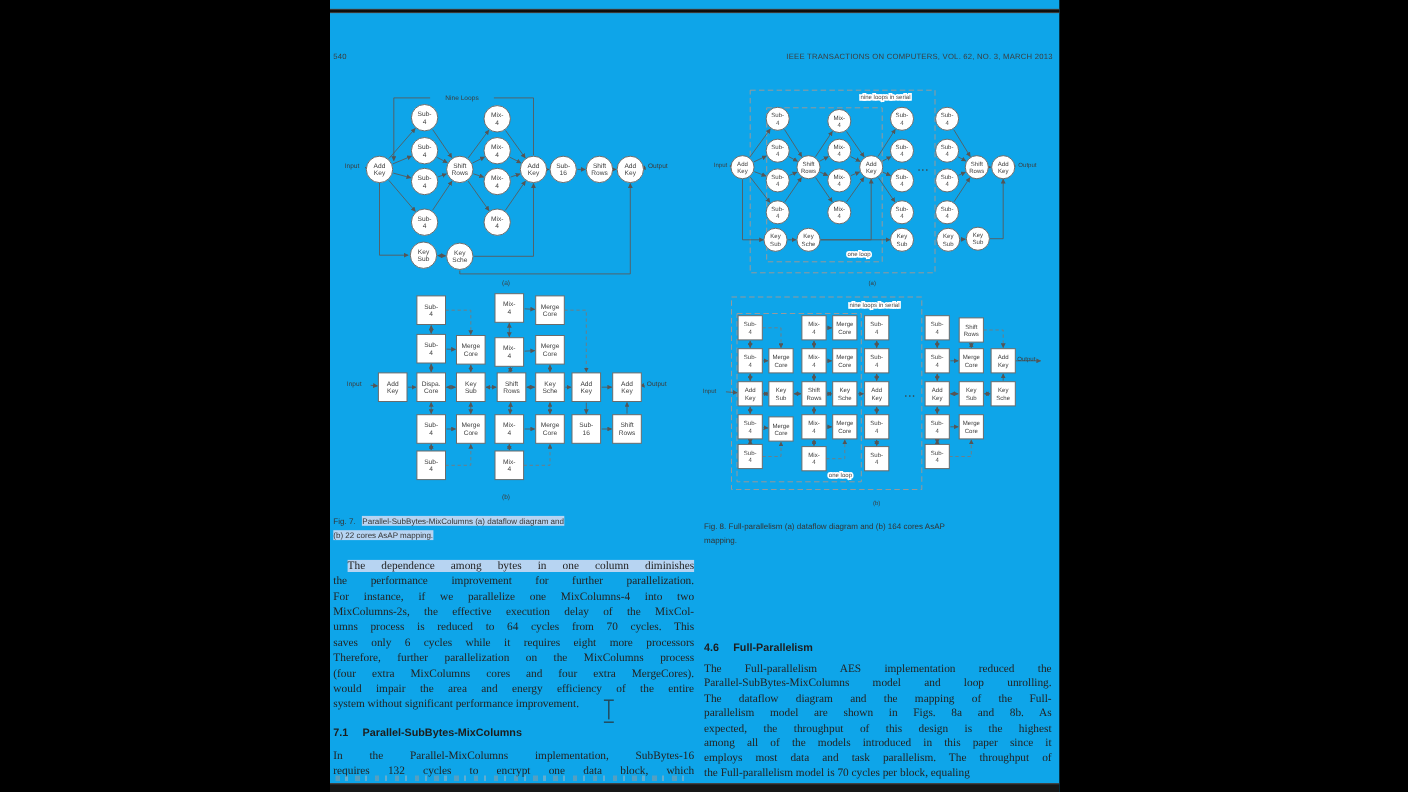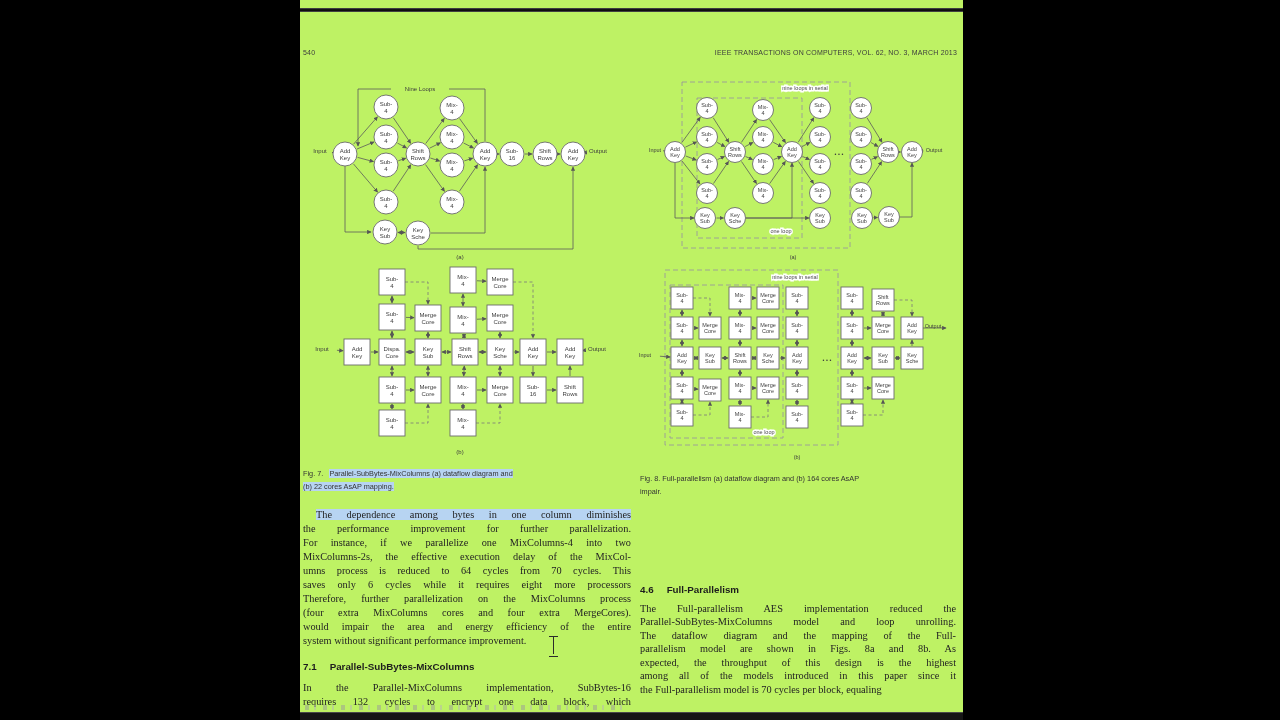--- a/index.html
+++ b/index.html
@@ -1,19 +1,19 @@
 <!DOCTYPE html>
 <html><head>
 <meta charset="utf-8">
 <style>
   html,body{margin:0;padding:0;background:#000;}
   .stage{position:relative;width:1280px;height:720px;background:#000;overflow:hidden;
          font-family:"Liberation Sans",sans-serif;}
   .bar{position:absolute;top:0;height:720px;background:#000;}
-  .doc{position:absolute;left:300px;top:0;width:663px;height:720px;background:#bef264;}
+  .doc{position:absolute;left:300px;top:0;width:663px;height:720px;background:#0ea5e9;}
   .topline{position:absolute;left:0;top:8px;width:663px;height:4px;
            background:linear-gradient(#555,#0e0e0e 40%,#0e0e0e 70%,#666);}
   .bottombar{position:absolute;left:0;top:712px;width:663px;height:8px;background:#161616;border-top:1px solid #4a4a4a;}
   .hdr{position:absolute;top:49px;font-size:7px;color:#3c3c3c;letter-spacing:.2px;}
   #pageno{left:3px;}
   #journal{right:6px;text-align:right;}
   svg.fig{position:absolute;left:0;top:0;pointer-events:none;}
   svg.fig .node{fill:#fff;stroke:#6a6a6a;stroke-width:.9;}
   svg.fig .edge{fill:none;stroke:#5a5a5a;stroke-width:.8;}
   svg.fig .edge.dash{stroke-dasharray:3 2.5;stroke:#7a7a7a;}
@@ -514,21 +514,21 @@
         <span>Fig. 7.</span>&nbsp;&nbsp;
         <span class="hlspan">Parallel-SubBytes-MixColumns (a) dataflow diagram and</span>
       </div>
       <div class="tline">
         <span class="hlspan">(b) 22 cores AsAP mapping.</span>
       </div>
     </div>
 
     <div class="tcol cap" id="fig8-caption" style="left:340px;top:473px;width:318px;--lh:12.5px">
         <div class="tline">Fig. 8. Full-parallelism (a) dataflow diagram and (b) 164 cores AsAP</div>
-        <div class="tline">impair.</div>
+        <div class="tline">mapping.</div>
       </div>
 
     <div class="tcol" id="lpara1" style="left:3px;top:508px;width:328px;--lh:14px">
         <div class="tline just ind"><span class="hlspan">The dependence among bytes in one column diminishes</span></div>
         <div class="tline just">the performance improvement for further parallelization.</div>
         <div class="tline just">For instance, if we parallelize one MixColumns-4 into two</div>
         <div class="tline just">MixColumns-2s, the effective execution delay of the MixCol-</div>
         <div class="tline just">umns process is reduced to 64 cycles from 70 cycles. This</div>
         <div class="tline just">saves only 6 cycles while it requires eight more processors</div>
         <div class="tline just">Therefore, further parallelization on the MixColumns process</div>
@@ -552,20 +552,21 @@
       <span class="num">4.6</span><span>Full-Parallelism</span>
     </div>
 
     <div class="tcol" id="rpara2" style="left:340px;top:602px;width:316px;--lh:13.45px">
         <div class="tline just">The Full-parallelism AES implementation reduced the</div>
         <div class="tline just">Parallel-SubBytes-MixColumns model and loop unrolling.</div>
         <div class="tline just">The dataflow diagram and the mapping of the Full-</div>
         <div class="tline just">parallelism model are shown in Figs. 8a and 8b. As</div>
         <div class="tline just">expected, the throughput of this design is the highest</div>
         <div class="tline just">among all of the models introduced in this paper since it</div>
+        <div class="tline just">employs most data and task parallelism. The throughput of</div>
         <div class="tline">the Full-parallelism model is 70 cycles per block, equaling</div>
       </div>
 
     <div class="ibeam" style="left:249px;top:635px"></div>
 
     <div class="bottombar"></div>
   </div>
 </div>
 
 </body></html>

